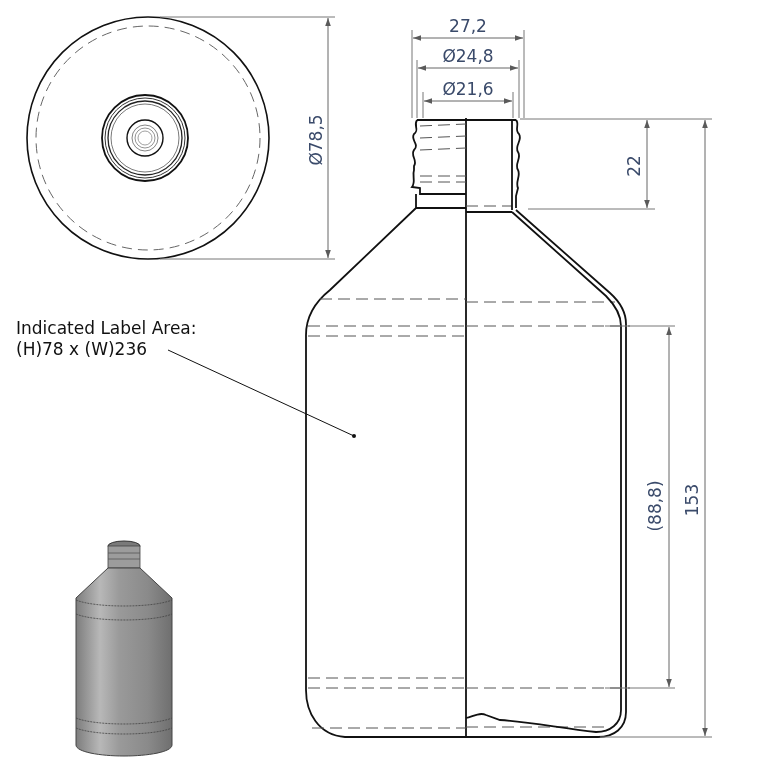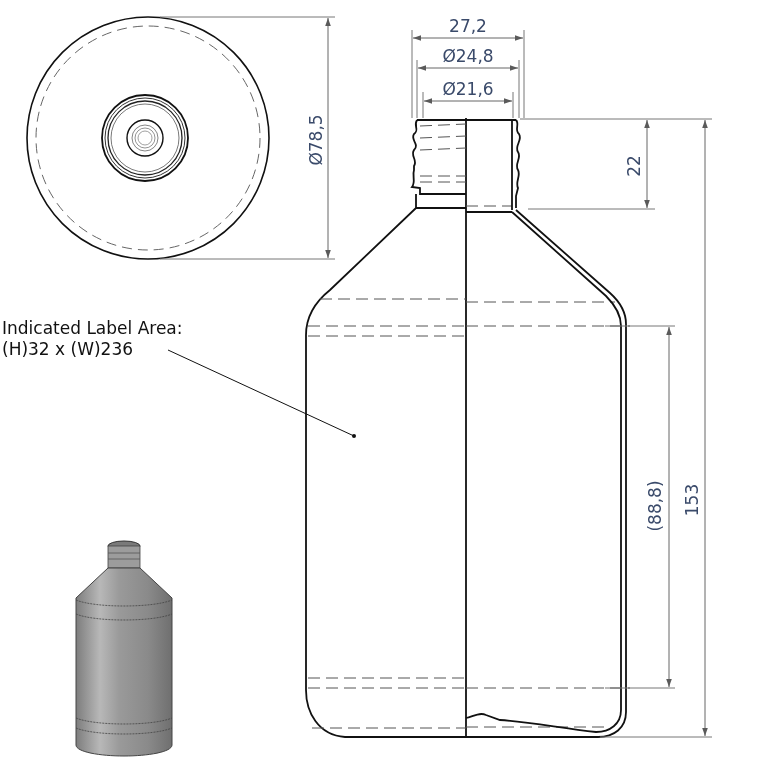--- a/index.html
+++ b/index.html
@@ -1,19 +1,19 @@
 <!DOCTYPE html>
 <html><head>
 <meta charset="utf-8">
 <style>
   html, body { margin:0; padding:0; background:#ffffff; }
   body { width:775px; height:775px; position:relative; overflow:hidden; font-family:"DejaVu Sans", sans-serif; }
   svg { position:absolute; left:0; top:0; }
   .dimtext { font-family:"DejaVu Sans", sans-serif; font-size:17px; fill:#3a4a6a; }
-  .label-text { position:absolute; left:2px; top:318px; font-family:"DejaVu Sans", sans-serif; font-size:17px; color:#111; line-height:21px; }
+  .label-text { position:absolute; left:16px; top:318px; font-family:"DejaVu Sans", sans-serif; font-size:17px; color:#111; line-height:21px; }
 </style>
 </head>
 <body>
 
 <svg width="775" height="775" viewBox="0 0 775 775" xmlns="http://www.w3.org/2000/svg">
   <defs>
     <marker id="arr" viewBox="0 0 10 10" refX="10" refY="5" markerWidth="8" markerHeight="8" orient="auto-start-reverse">
       <path d="M0,1.5 L10,5 L0,8.5 z" fill="#5a5a5a"></path>
     </marker>
     <linearGradient id="bodyGrad" x1="0" x2="1" y1="0" y2="0">
@@ -133,14 +133,14 @@
     <path d="M108,568 L76,598 L76,745 C76,752 100,756 124,756 C148,756 172,752 172,745 L172,598 L140,568 Z" fill="url(#bodyGrad)" stroke="#444" stroke-width="1"></path>
     <path d="M76,600 C95,608 153,608 172,600" fill="none" stroke="#444" stroke-width="0.8" stroke-dasharray="2,1"></path>
     <path d="M76,614 C95,622 153,622 172,614" fill="none" stroke="#444" stroke-width="0.8" stroke-dasharray="2,1"></path>
     <path d="M76,718 C95,726 153,726 172,718" fill="none" stroke="#444" stroke-width="0.8" stroke-dasharray="2,1"></path>
     <path d="M76,728 C95,736 153,736 172,728" fill="none" stroke="#444" stroke-width="0.8" stroke-dasharray="2,1"></path>
   </g>
 </svg>
 
 <div class="label-text">
   <div>Indicated Label Area:</div>
-  <div>(H)32 x (W)236</div>
+  <div>(H)78 x (W)236</div>
 </div>
 
 </body></html>

